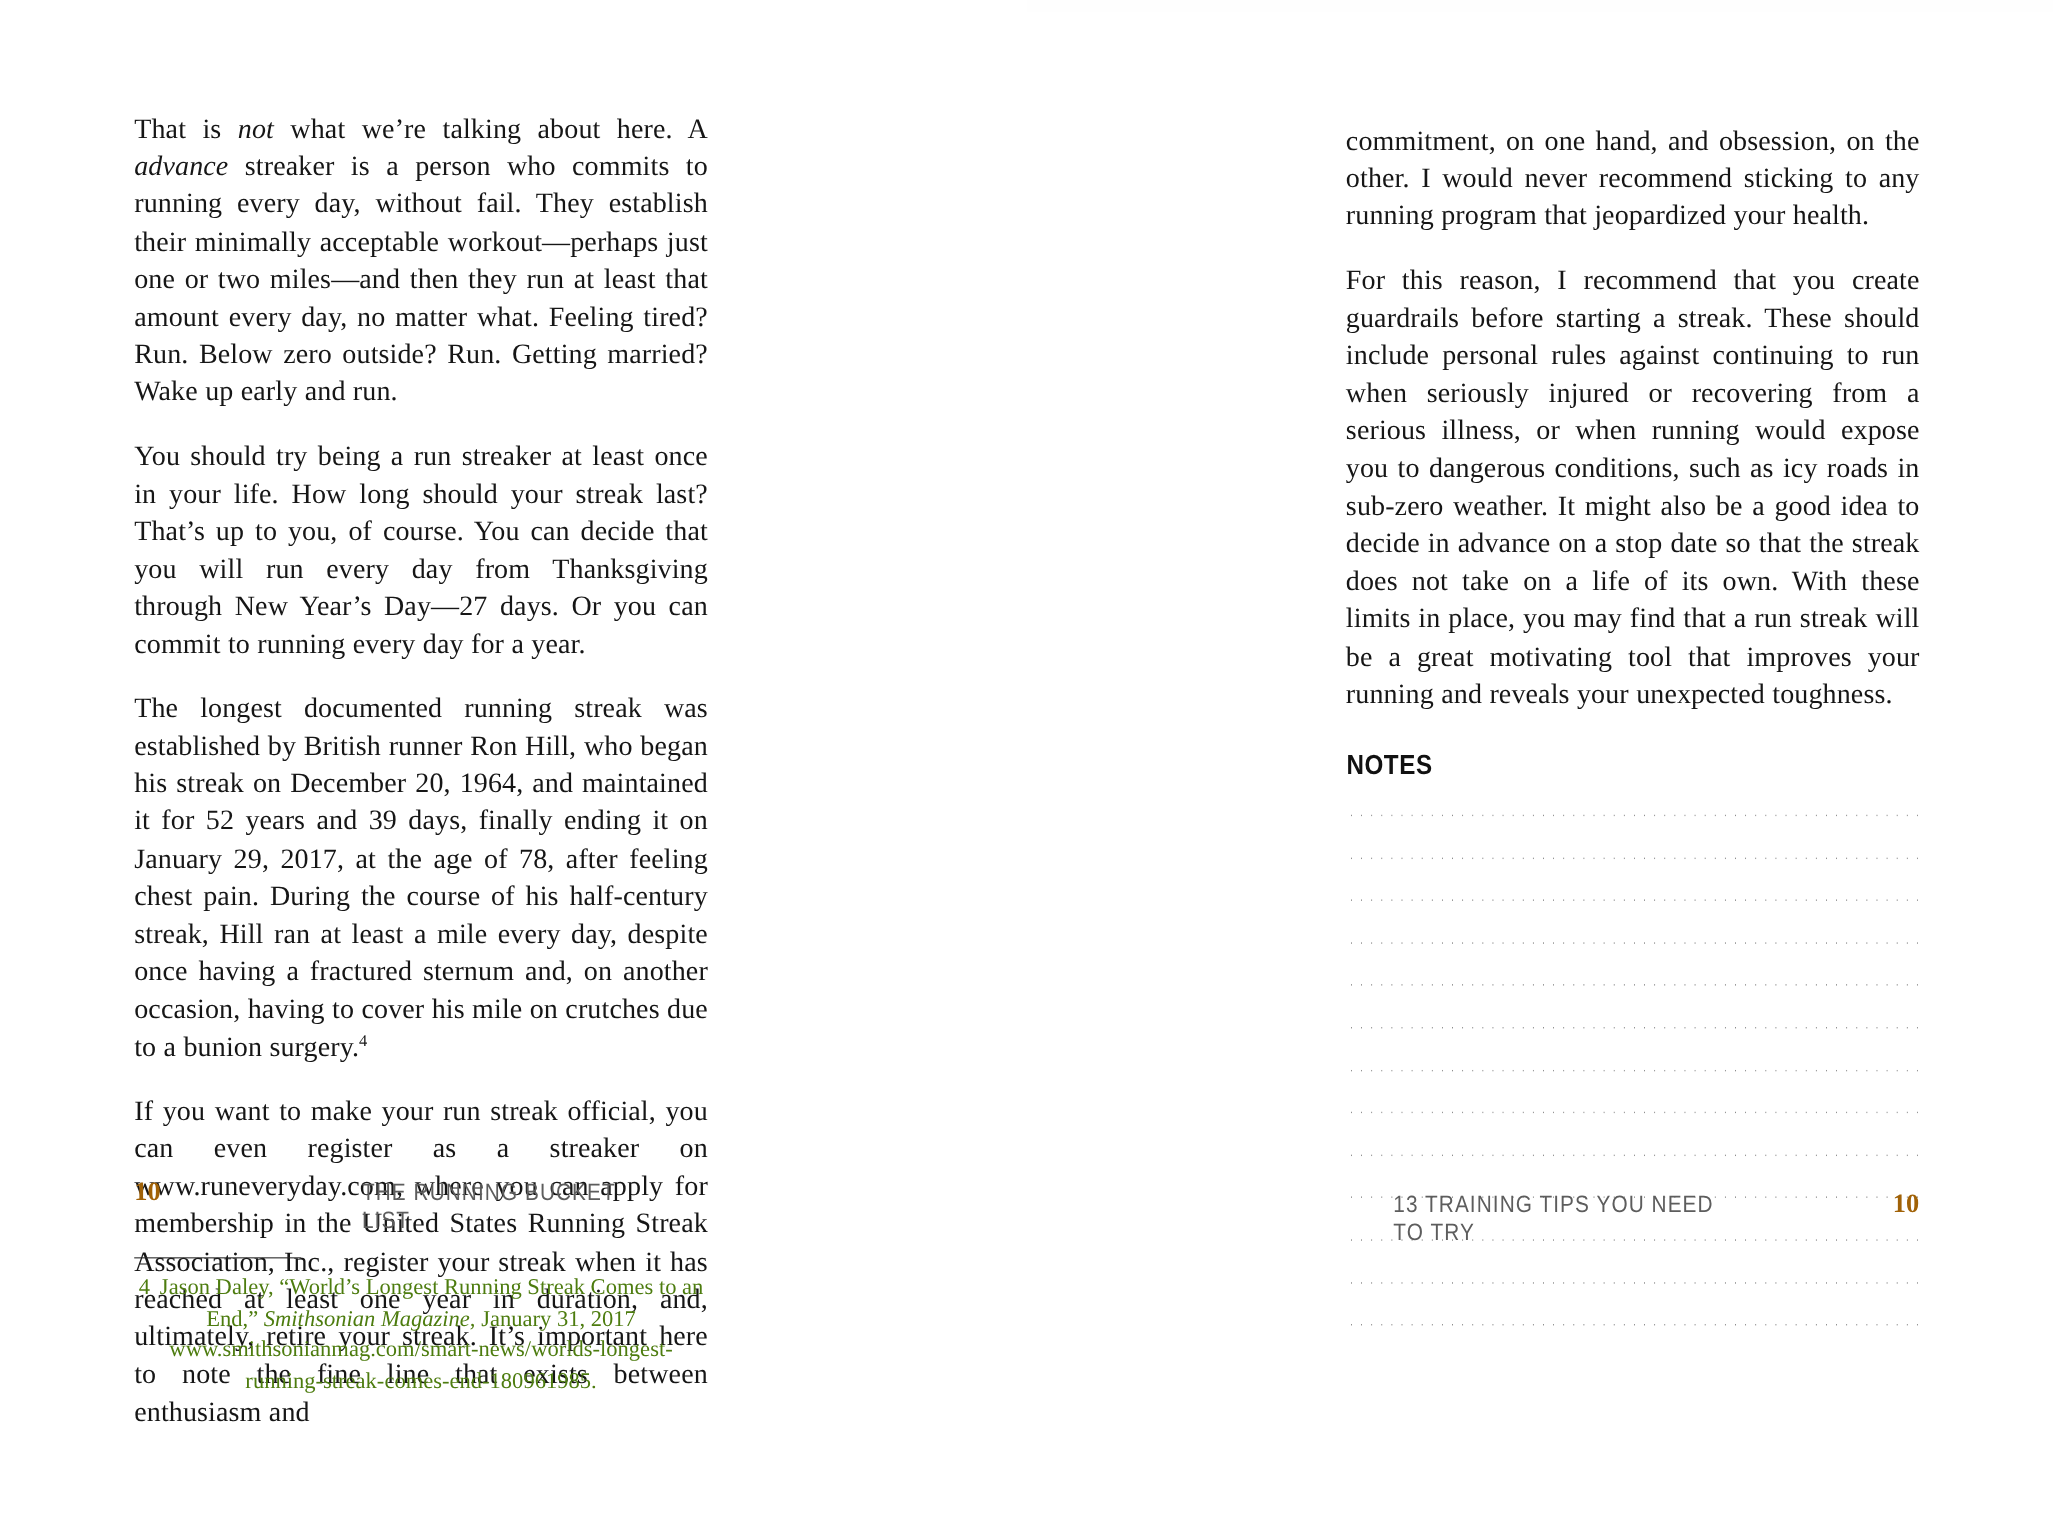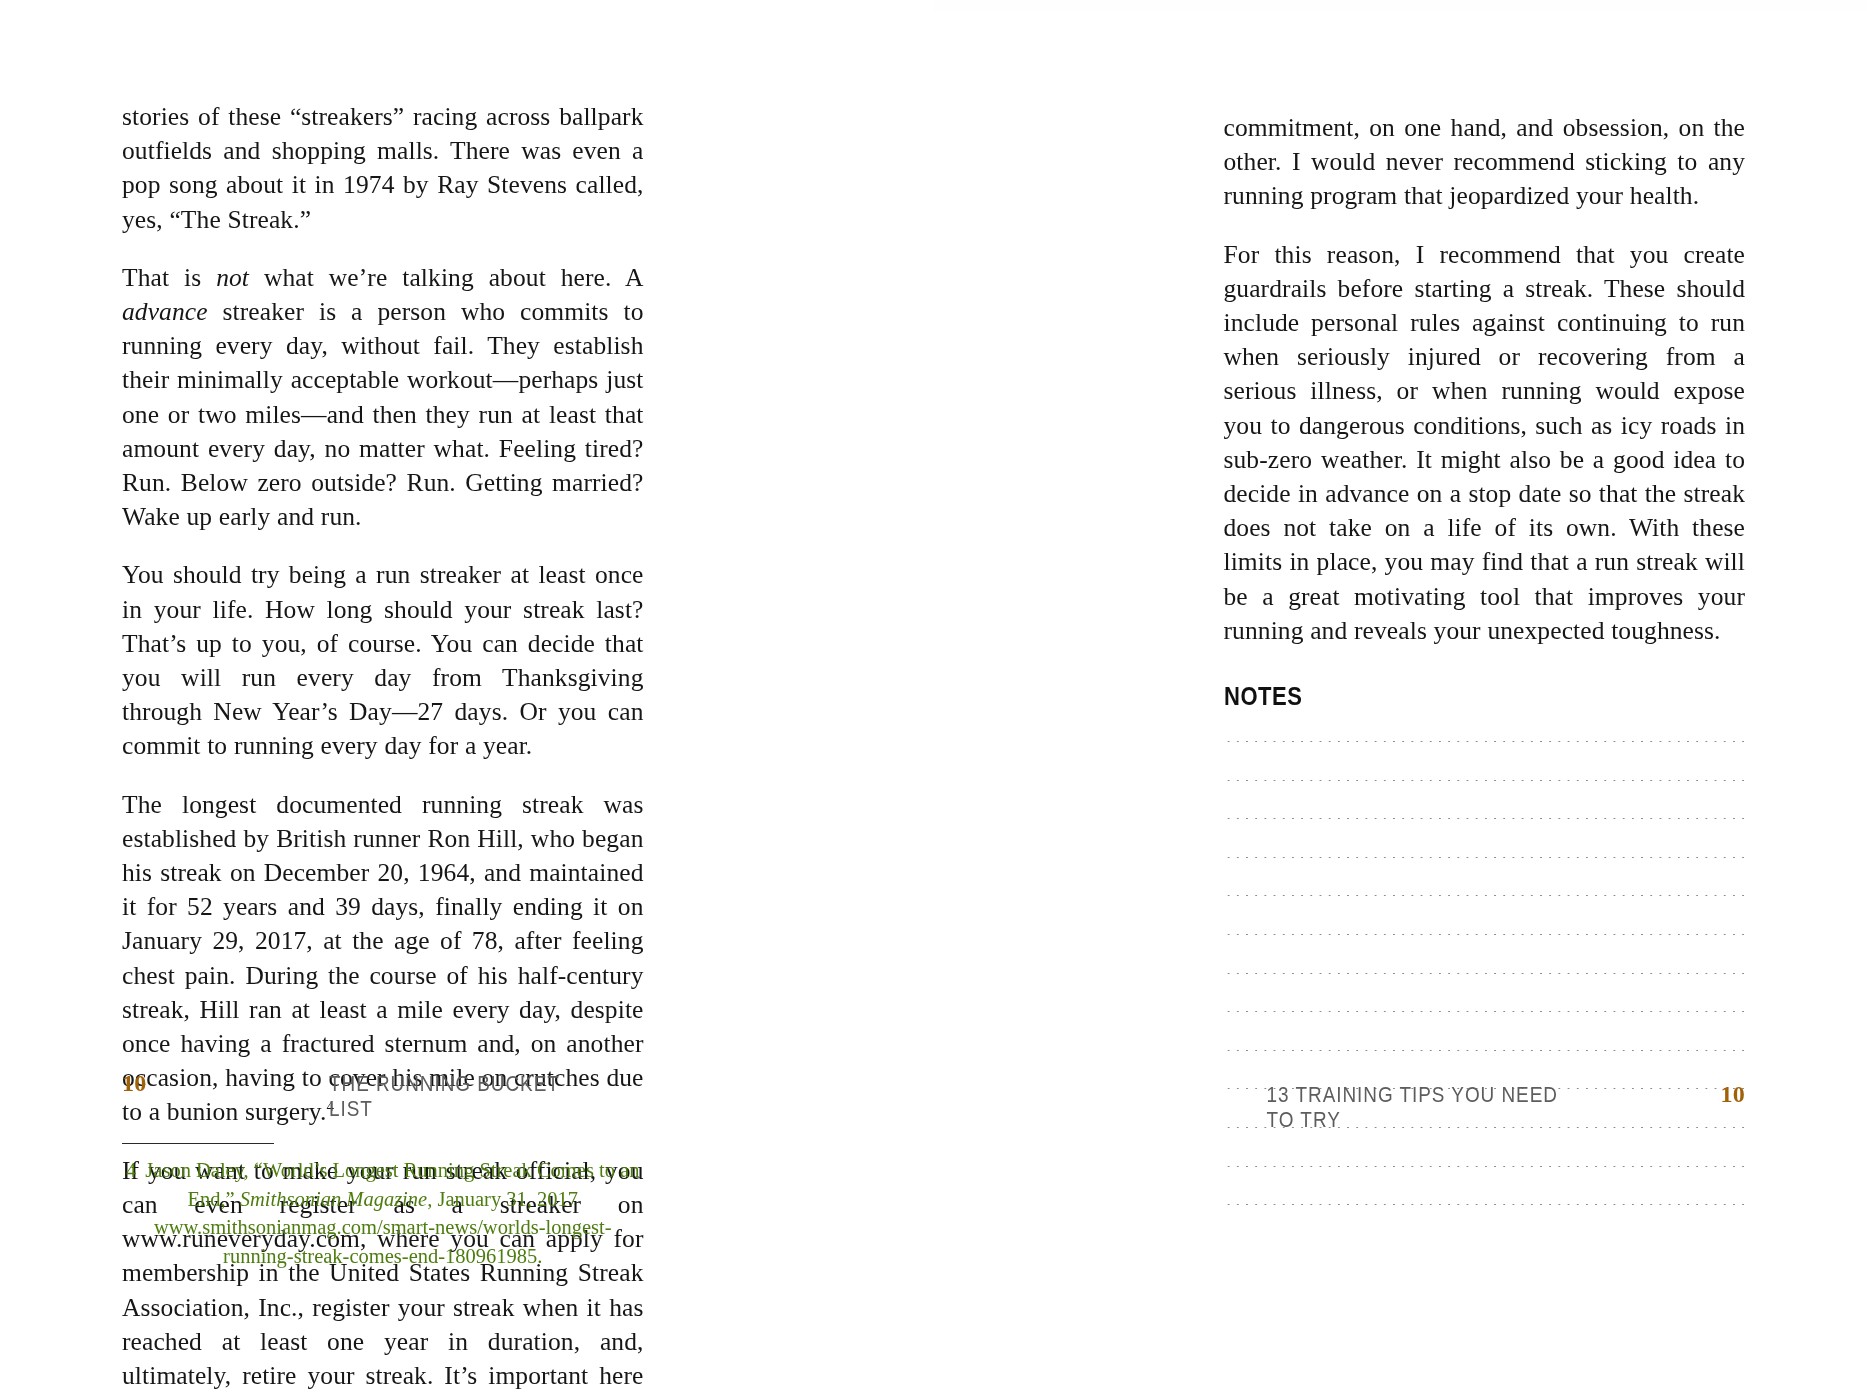--- a/index.html
+++ b/index.html
@@ -196,21 +196,20 @@
   .footer-right .folio { margin-left: 130px; }
 </style>
 </head>
 <body>
 
 <div class="spread">
 
   <div class="page page-left">
     <div class="col">
 
-      <p class="body-par">stories of these “streakers” racing across ballpark outfields and shopping malls. There was even a pop song about it in 1974 by Ray Stevens called, yes, “The Streak.”</p>
 
       <p class="body-par">That is <em>not</em> what we’re talking about here. A <em>advance</em> streaker is a person who commits to running every day, without fail. They establish their minimally acceptable workout—perhaps just one or two miles—and then they run at least that amount every day, no matter what. Feeling tired? Run. Below zero outside? Run. Getting married? Wake up early and run.</p>
 
       <p class="body-par">You should try being a run streaker at least once in your life. How long should your streak last? That’s up to you, of course. You can decide that you will run every day from Thanksgiving through New Year’s Day—27 days. Or you can commit to running every day for a year.</p>
 
       <p class="body-par"><span>The longest documented running streak was established by British runner Ron Hill, who began his streak on December 20, 1964, and maintained it for 52 years and 39 days, finally ending it on January 29, 2017, at the age of 78, after feeling chest pain. During the course of his half-century streak, Hill ran at least a mile every day, despite once having a fractured sternum and, on another occasion, having to cover his mile on crutches due to a bunion surgery.</span><sup class="fn-ref">4</sup></p>
 
       <p class="body-par">If you want to make your run streak official, you can even register as a streaker on www.runeveryday.com, where you can apply for membership in the United States Running Streak Association, Inc., register your streak when it has reached at least one year in duration, and, ultimately, retire your streak. It’s important here to note the fine line that exists between enthusiasm and</p>
     </div>
 

